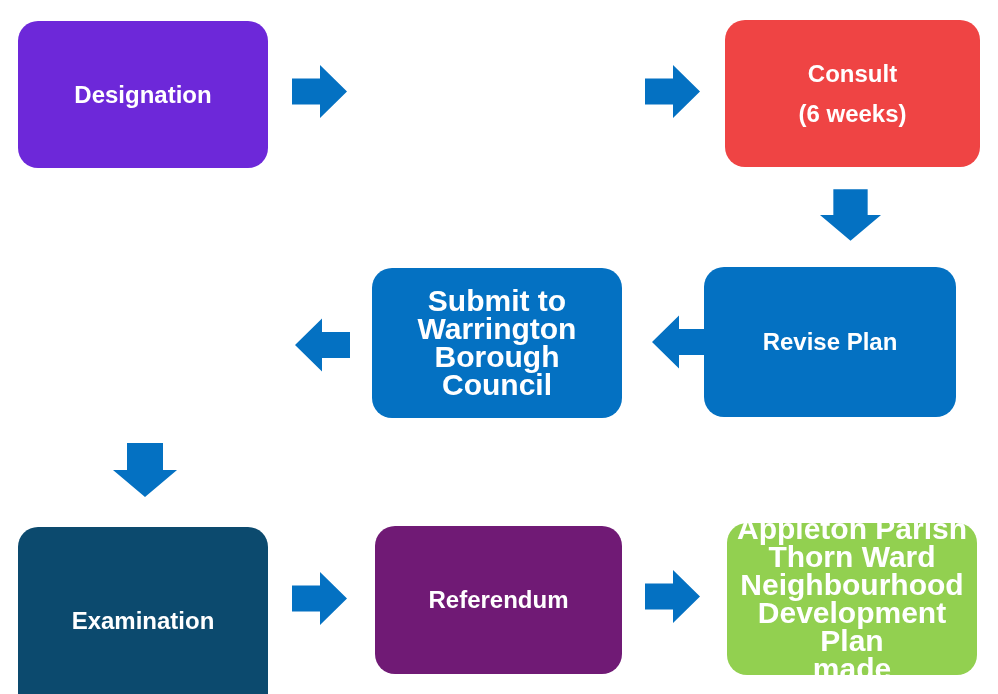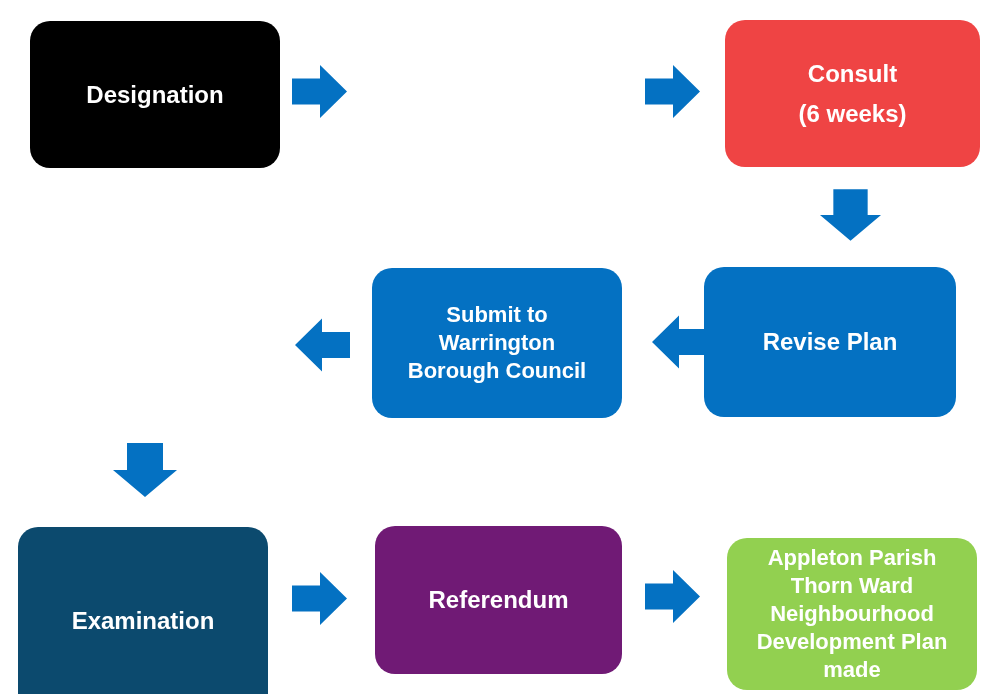--- a/index.html
+++ b/index.html
@@ -18,30 +18,30 @@
     font-weight: bold;
     display: flex;
     align-items: center;
     justify-content: center;
     text-align: center;
     white-space: pre-line;
     padding: 0 6px;
     box-sizing: border-box;
   }
   .node.lg { font-size: 24px; line-height: 40px; }
-  .node.md { font-size: 22px; line-height: 28px; }
+  .node.md { font-size: 30px; line-height: 28px; }
   .arrow { position: absolute; }
   .arrow svg { display: block; width: 100%; height: 100%; }
 </style>
 </head>
 <body>
 
 <div class="canvas">
 
-  <div class="node lg" style="left: 30px; top: 21px; width: 250px; height: 147px; background: #000000;">Designation</div>
+  <div class="node lg" style="left: 18px; top: 21px; width: 250px; height: 147px; background: #6d28d9;">Designation</div>
 
   <div class="arrow" style="left: 292px; top: 65px; width: 55px; height: 53px; color: rgb(4, 113, 194);">
     <svg viewBox="0 0 55 53">
         <polygon points="0,13.5 28,13.5 28,0 55,26.5 28,53 28,39.5 0,39.5" fill="currentColor"></polygon>
       </svg>
   </div>
 
 
   <div class="arrow" style="left: 645px; top: 65px; width: 55px; height: 53px; color: rgb(4, 113, 194);">
     <svg viewBox="0 0 55 53">
@@ -92,19 +92,19 @@
   </div>
 
   <div class="node lg" style="left: 375px; top: 526px; width: 247px; height: 148px; background: #701a75;">Referendum</div>
 
   <div class="arrow" style="left: 645px; top: 570px; width: 55px; height: 53px; color: rgb(4, 113, 194);">
     <svg viewBox="0 0 55 53">
         <polygon points="0,13.5 28,13.5 28,0 55,26.5 28,53 28,39.5 0,39.5" fill="currentColor"></polygon>
       </svg>
   </div>
 
-  <div class="node md" style="left: 727px; top: 523px; width: 250px; height: 152px; background: rgb(146, 208, 80); margin-top: 15px;">Appleton Parish
+  <div class="node md" style="left: 727px; top: 523px; width: 250px; height: 152px; background: rgb(146, 208, 80);">Appleton Parish
 Thorn Ward
 Neighbourhood
 Development Plan
 made</div>
 
 </div>
 
 </body></html>

